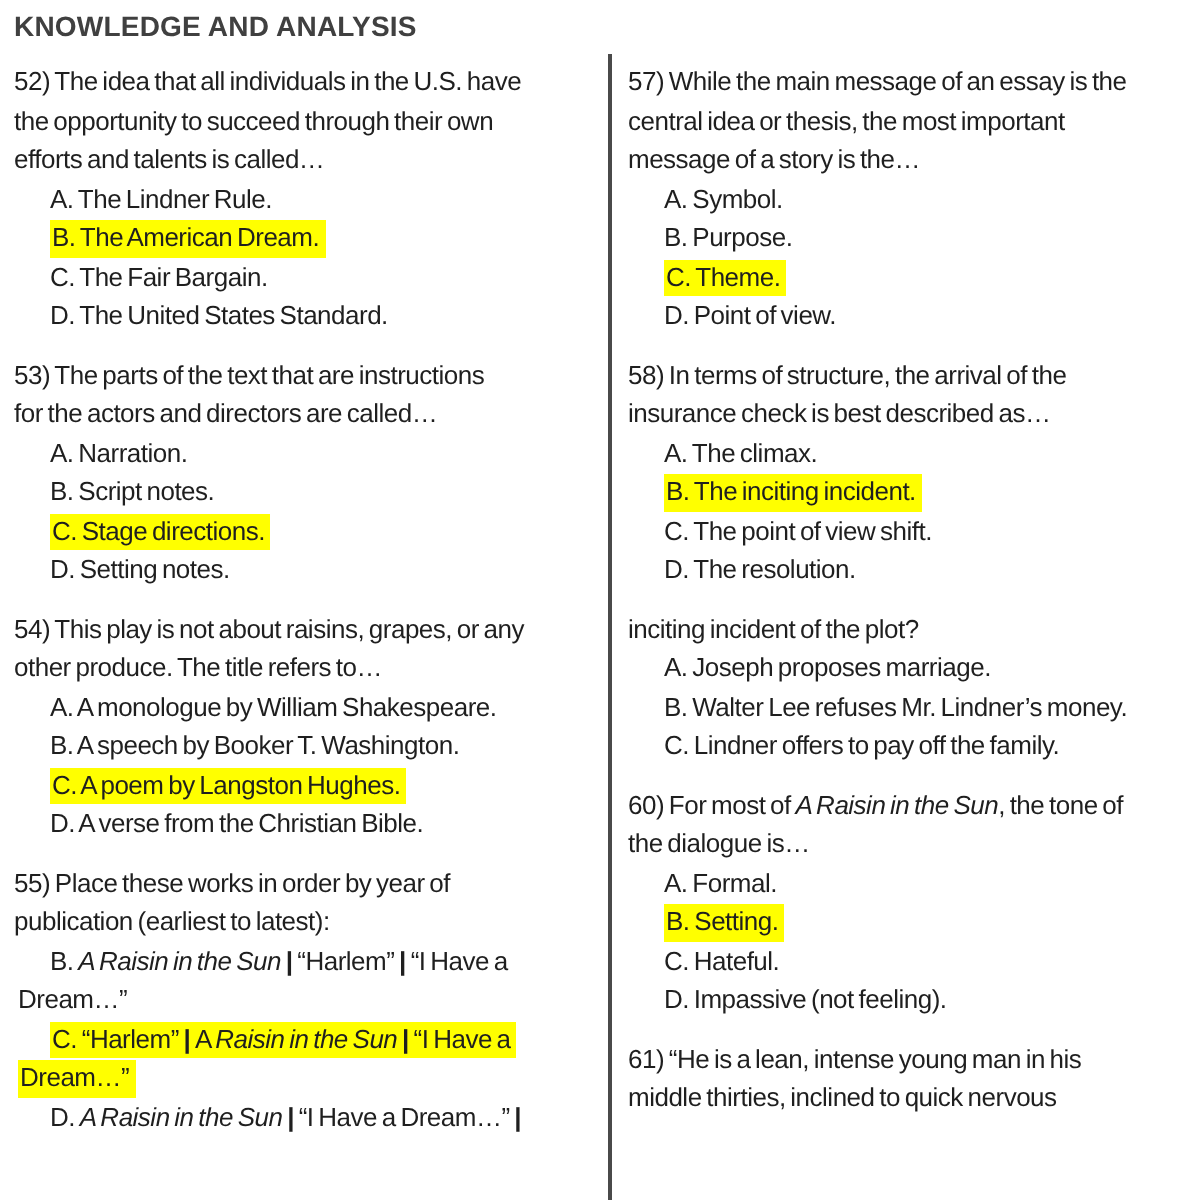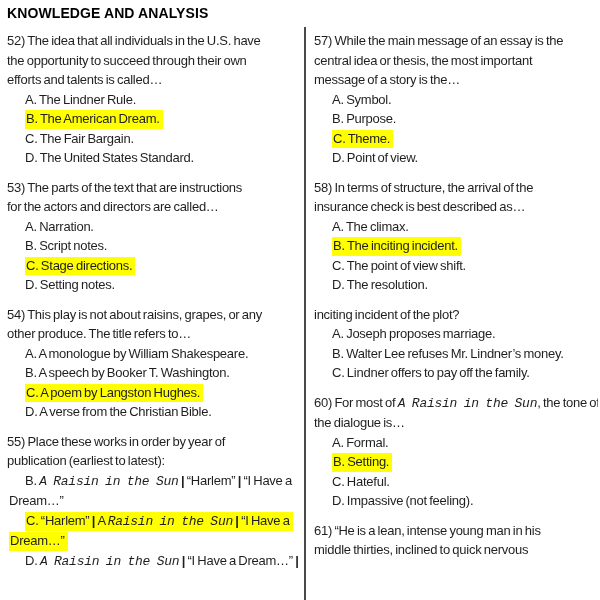--- a/index.html
+++ b/index.html
@@ -10,38 +10,38 @@
   }
   html,body{margin:0;padding:0;}
   body{
     width:600px;height:600px;overflow:hidden;background:var(--bg);
     font-family:"Liberation Sans","DejaVu Sans",sans-serif;
     color:var(--text);
   }
   .page{position:relative;width:600px;height:600px;overflow:hidden;}
   .header{
     position:absolute;left:7px;top:5px;
-    font-size:14px;font-weight:700;letter-spacing:0.1px;color:#000000;
+    font-size:14px;font-weight:700;letter-spacing:0.1px;color:#404040;
   }
   .divider{
     position:absolute;left:304px;top:27px;bottom:0;width:2px;
     background:var(--divider);
   }
   .col{
     position:absolute;top:31px;
     font-size:13px;line-height:19.5px;
     letter-spacing:-0.25px;word-spacing:-1px;
   }
   .col-left{left:7px;width:293px;}
   .col-right{left:314px;width:284px;}
   .question{margin-bottom:10px;}
   .qline{white-space:nowrap;overflow:hidden;}
   .opt-line{white-space:nowrap;overflow:hidden;padding-left:18px;}
   .opt-line.cont{padding-left:2px;}
-  .i{font-style:italic;font-family:Liberation Mono, monospace;}
+  .i{font-style:italic;}
   .b{font-weight:700;}
   .hl{background:var(--hl);padding:1px 3px 20px 1px;}
 </style>
 </head>
 <body>
 
 <div class="page">
   <div class="header">KNOWLEDGE AND ANALYSIS</div>
   <div class="divider"></div>
   <div class="col col-left" id="col-0">

